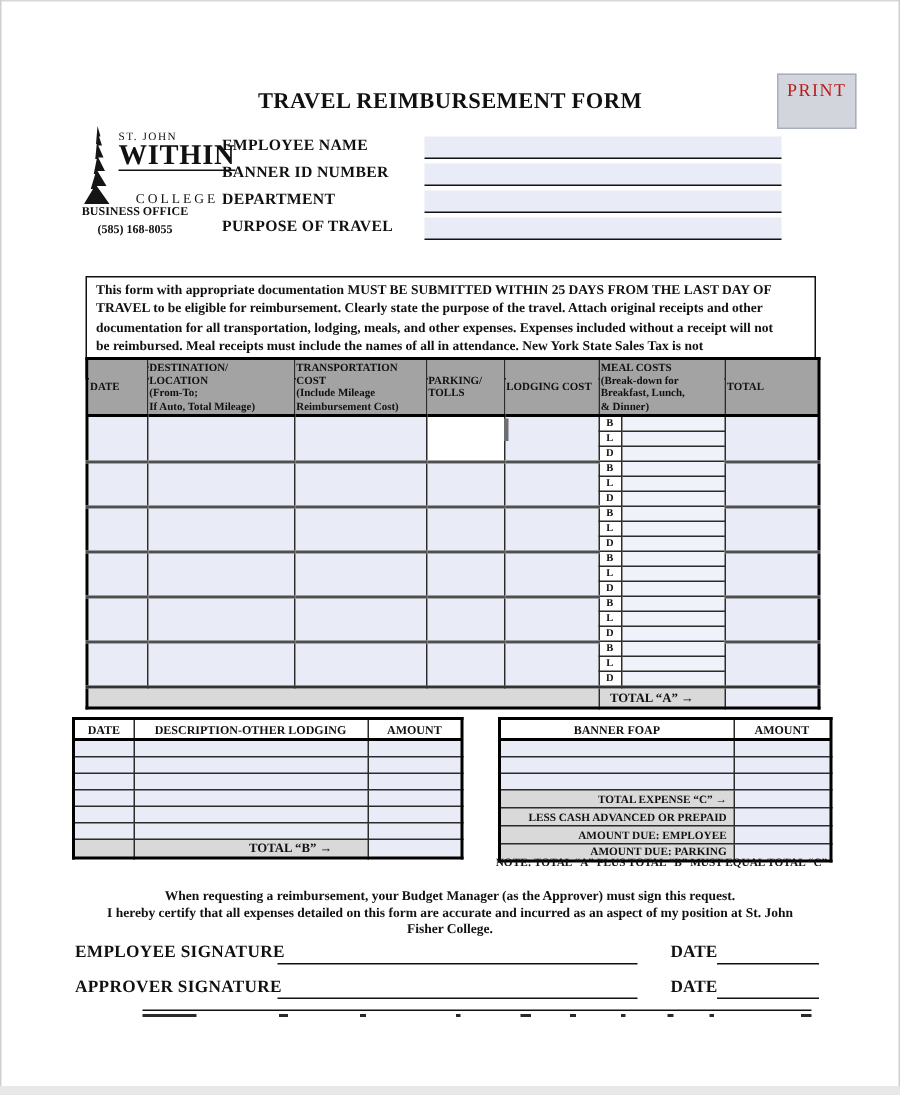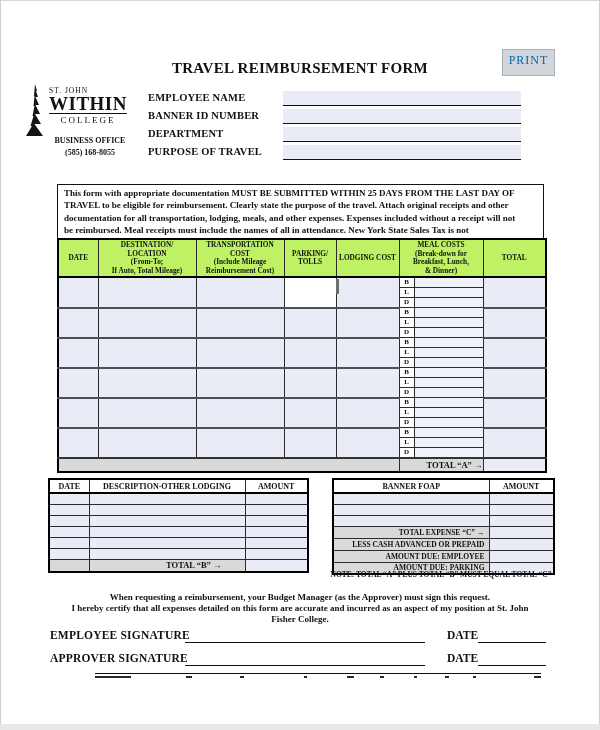--- a/index.html
+++ b/index.html
@@ -9,62 +9,62 @@
     font-family:"Liberation Serif","DejaVu Serif",serif;
     color:#111; overflow:hidden;
   }
   .page-edge-l { position:absolute; left:0; top:0; width:1px; height:730px; background:#cfcfcf; }
   .page-edge-r { position:absolute; right:0; top:0; width:1px; height:730px; background:#cfcfcf; }
   .page-edge-t { position:absolute; left:0; top:0; width:600px; height:1px; background:#d8d8d8; }
   .page-edge-b { position:absolute; left:0; top:724px; width:600px; height:6px; background:#e8e8e8; }
 
   .title { position:absolute; top:60px; left:0; width:600px; text-align:center;
            font-size:15px; font-weight:bold; letter-spacing:.3px; }
-  .print-btn { position:absolute; top:49px; left:502px; width:53px; height:27px;
-           background:#d3d5dc; border:1px solid #aab0bb; color:#0369a1;
+  .print-btn { position:absolute; top:49px; left:518px; width:53px; height:37px;
+           background:#d3d5dc; border:1px solid #aab0bb; color:#b91c1c;
            font-size:12px; font-family:"Liberation Serif",serif; text-align:center;
            line-height:21px; letter-spacing:1px; cursor:pointer; }
 
-  .logo { position:absolute; left:24px; top:84px; width:110px; }
+  .logo { position:absolute; left:54px; top:84px; width:110px; }
   .logo-row { display:flex; align-items:flex-start; }
   .tower { width:22px; height:52px; margin-right:3px; }
   .logo-stjohn { font-size:7.5px; letter-spacing:1px; margin-top:2px; }
   .logo-fisher { font-size:19px; font-weight:bold; letter-spacing:.5px; line-height:17px;
                  border-bottom:1.5px solid #111; padding-bottom:1px; }
-  .logo-college { font-size:9px; letter-spacing:2px; text-align:center; margin-top:1px; }
+  .logo-college { font-size:9px; letter-spacing:2px; text-align:center; margin-top:13px; }
   .logo-office { position:absolute; left:34px; top:136px; width:112px; text-align:center;
                  font-size:8px; font-weight:bold; }
   .logo-phone  { position:absolute; left:34px; top:148px; width:112px; text-align:center;
                  font-size:8px; font-weight:bold; }
 
   .field-row { position:absolute; left:0; width:600px; height:16px; }
   .field-label { position:absolute; left:148px; top:1px; font-size:10.5px; font-weight:bold; letter-spacing:.2px; }
   .field-input { position:absolute; left:283px; top:0; width:238px; height:15px;
                  background:#e9ecf6; border-bottom:1.6px solid #111; font-size:10px; padding:1px 3px; }
 
   .notice { position:absolute; left:57px; top:184px; width:487px; border:1.7px solid #111;
             padding:2px 6px 3px 6px; font-size:9px; font-weight:bold; line-height:12.4px;
             white-space:pre-line; }
 
   table { border-collapse:collapse; table-layout:fixed; }
   .main-table { position:absolute; left:57px; top:238px; width:488px; border:2px solid #000; }
   .main-table td, .main-table th { border:1px solid #2b2b2b; overflow:hidden; }
-  .main-table th { font-size:7.3px; font-weight:bold; text-align:center; vertical-align:middle;
-                   white-space:pre-line; line-height:8.6px; height:36px; background:#bef264;
+  .main-table th { font-size:7.3px; font-weight:bold; text-align:left; vertical-align:middle;
+                   white-space:pre-line; line-height:8.6px; height:36px; background:#a3a3a3;
                    border-bottom:2px solid #000; padding:1px; }
   .cell { background:#e9ecf6; }
   .meal-lab { background:#ffffff; font-size:7px; font-weight:bold; text-align:center; line-height:9px; }
   .meal-val { background:#f0f2f9; }
   .main-table td { height:10px; }
   tbody.grp tr:first-child td { border-top:2px solid #4f4f4f; }
   tbody.grp tr:first-child td.meal-lab, tbody.grp tr:first-child td.meal-val { border-top:1.5px solid #2b2b2b; }
   .total-a-row td { border-top:2px solid #333; height:14px; }
   .gray { background:#d9d9d9; }
   .total-a-label { background:#d9d9d9; font-size:8.5px; font-weight:bold; text-align:right;
-                   padding-right:0; }
+                   padding-right:20px; }
   .white-cell { background:#ffffff !important; }
   .cursor-bar { position:absolute; left:336px; top:279px; width:3px; height:15px; background:#6e6e6e; }
 
   .sub-table { position:absolute; border:2px solid #000; }
   .sub-table td, .sub-table th { border:1px solid #2b2b2b; }
   .sub-table th { font-size:8px; font-weight:bold; text-align:center; height:14px; background:#fff; border-bottom:2px solid #000; }
   .ot { left:48px; top:478px; width:259px; }
   .ot td { height:11px; background:#e9ecf6; }
   .ot .tb-row td { height:13px; }
   .tb-label { background:#d9d9d9 !important; font-size:8.5px; font-weight:bold; text-align:right; padding-right:23px; }

